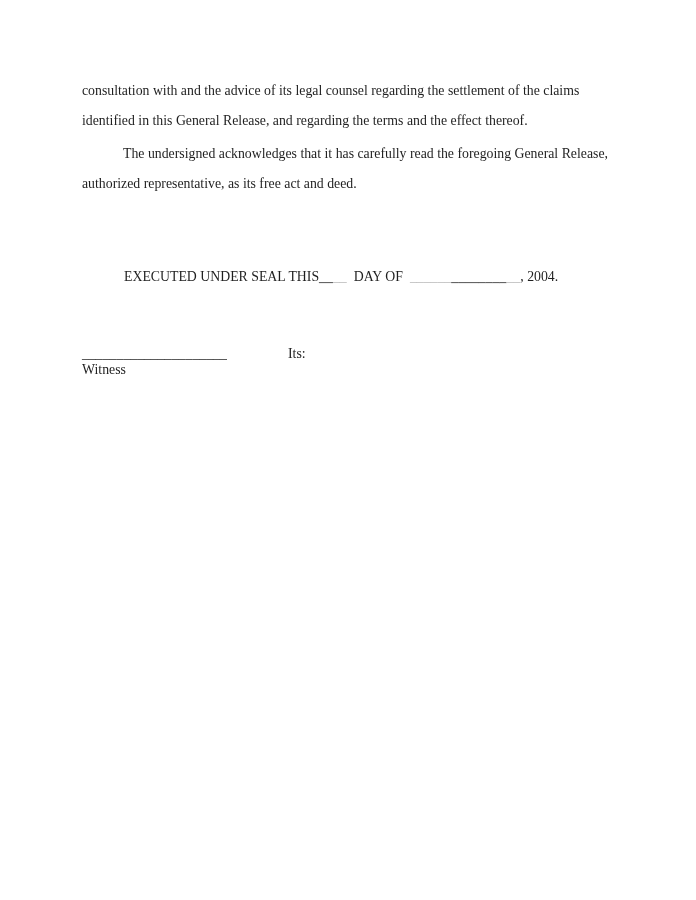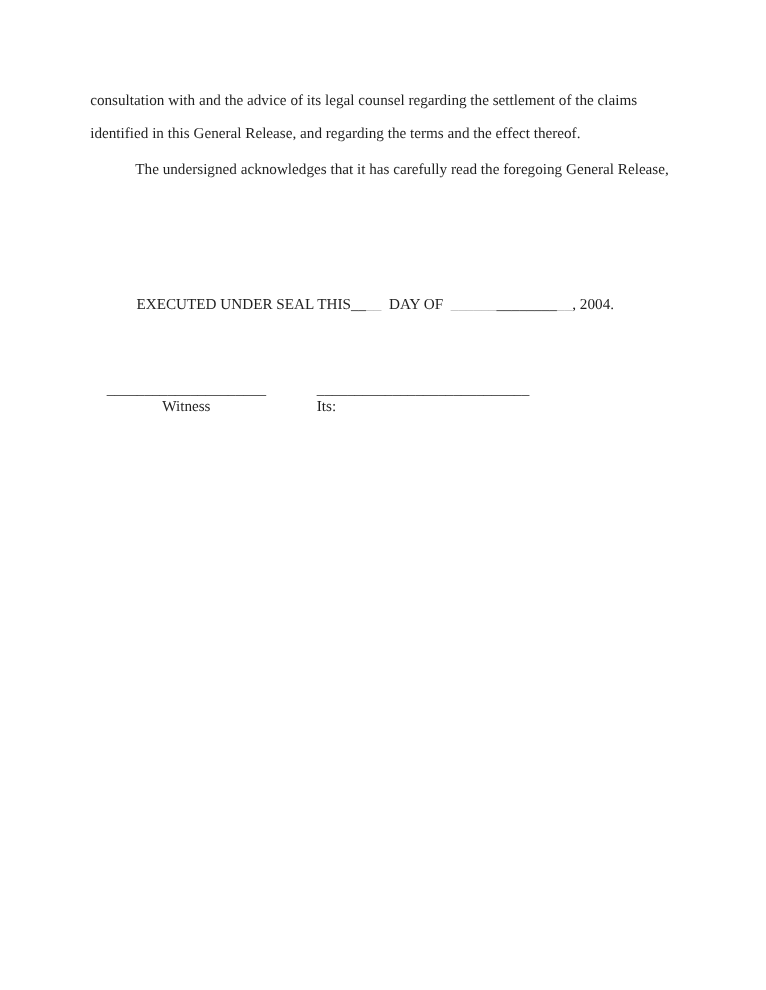--- a/index.html
+++ b/index.html
@@ -42,21 +42,21 @@
   .blank-light { color: #b9b9b9; }
   .blank-dark  { color: #5c5c5c; font-weight: bold; }
 
   .sig-col {
     position: absolute;
     top: 346px;
     line-height: 16px;
     white-space: nowrap;
   }
   .sig-col .rule { letter-spacing: 0; }
-  .sig-witness { left: 97px; text-align: center; }
+  .sig-witness { left: 82px; }
   .sig-company { left: 288px; }
 
   .page-number {
     position: absolute;
     left: 0;
     right: 0;
     top: 800px;
     text-align: center;
     line-height: 16px;
   }
@@ -66,31 +66,31 @@
 
 <div class="page">
 
   <div class="para para-closing">
     <div class="line">consultation with and the advice of its legal counsel regarding the settlement of the claims</div>
     <div class="line">identified in this General Release, and regarding the terms and the effect thereof.</div>
   </div>
 
   <div class="para para-acknowledgment">
     <div class="line indent">The undersigned acknowledges that it has carefully read the foregoing General Release,</div>
+    <div class="line">authorized representative, as its free act and deed.</div>
   </div>
 
   <div class="exec-clause">
     <span class="prefix">EXECUTED UNDER SEAL THIS</span><span class="blank-dark">__</span><span class="blank-light day-blank-light">__</span><span class="connector">DAY OF</span><span class="blank-light">______</span><span class="blank-dark">________</span><span class="blank-light">__</span><span class="suffix">, 2004.</span>
   </div>
 
   <div class="sig-col sig-witness">
     <div class="rule">_____________________</div>
     <div>Witness</div>
   </div>
 
   <div class="sig-col sig-company">
-    <div class="rule">____________________________</div>
     <div>Its:</div>
   </div>
 
   <div class="page-number">2</div>
 
 </div>
 
 </body></html>

